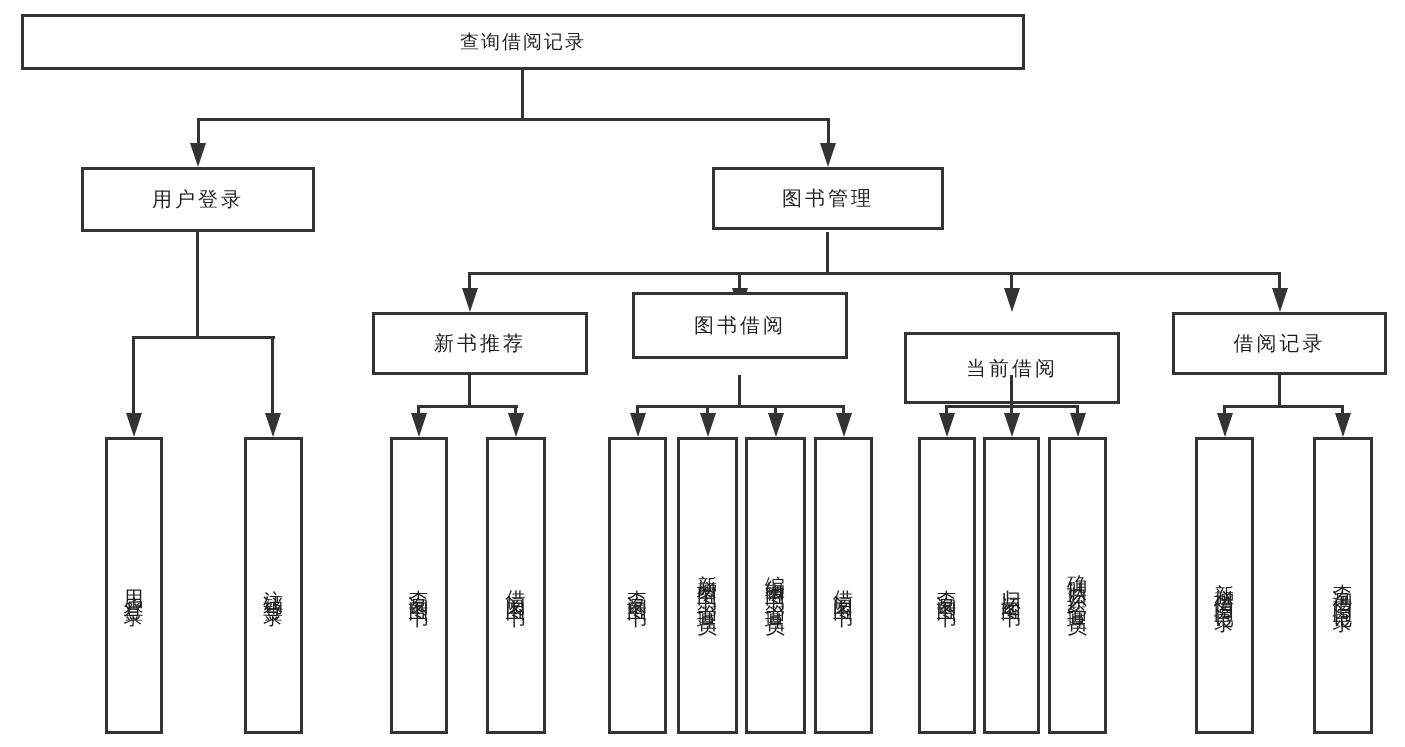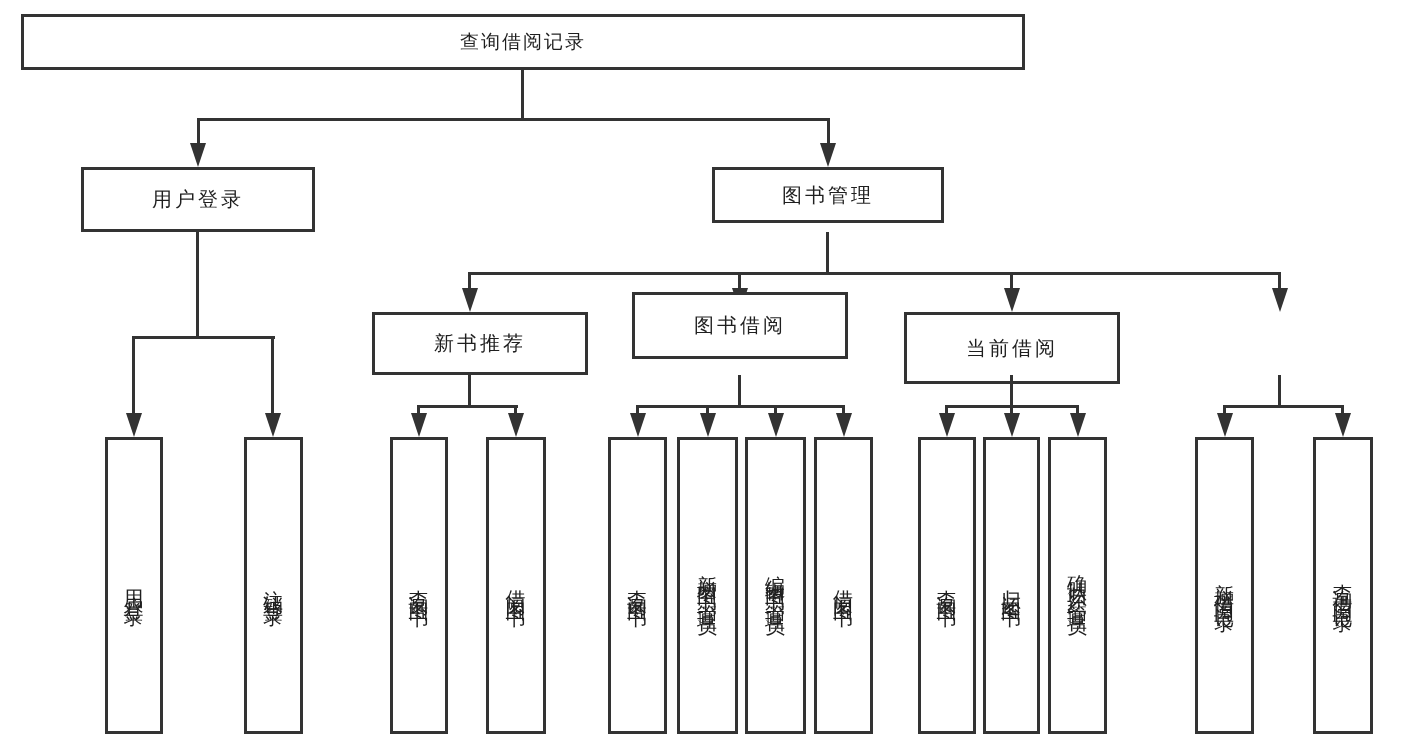--- a/index.html
+++ b/index.html
@@ -34,21 +34,21 @@
   <div class="vl" style="left:521px;top:70px;height:48px"></div>
   <div class="hl" style="left:197px;top:118px;width:633px"></div>
   <div class="vl" style="left:197px;top:121px;height:26px"></div>
   <div class="vl" style="left:827px;top:121px;height:26px"></div>
   <div class="ar" style="left:190px;top:143px"></div>
   <div class="ar" style="left:820px;top:143px"></div>
 
   <div class="box" style="left:81px;top:167px;width:234px;height:65px">
     <span class="hlabel">用户登录</span>
   </div>
-  <div class="box" style="left:712px;top:167px;width:232px;height:56px">
+  <div class="box" style="left:712px;top:167px;width:232px;height:63px">
     <span class="hlabel">图书管理</span>
   </div>
 
   <div class="vl" style="left:196px;top:232px;height:104px"></div>
   <div class="hl" style="left:132px;top:336px;width:143px"></div>
   <div class="vl" style="left:132px;top:339px;height:76px"></div>
   <div class="vl" style="left:271px;top:339px;height:76px"></div>
   <div class="ar" style="left:126px;top:413px"></div>
   <div class="ar" style="left:265px;top:413px"></div>
 
@@ -62,22 +62,25 @@
   <div class="ar" style="left:732px;top:288px"></div>
   <div class="ar" style="left:1004px;top:288px"></div>
   <div class="ar" style="left:1272px;top:288px"></div>
 
   <div class="box" style="left:372px;top:312px;width:216px;height:63px">
     <span class="hlabel">新书推荐</span>
   </div>
   <div class="box" style="left:632px;top:292px;width:216px;height:67px">
     <span class="hlabel">图书借阅</span>
   </div>
-  <div class="box" style="left:904px;top:312px;width:216px;height:72px">
+  <div class="box" style="left:904px;top:332px;width:216px;height:72px">
     <span class="hlabel">当前借阅</span>
+  </div>
+  <div class="box" style="left:1172px;top:312px;width:215px;height:63px">
+    <span class="hlabel">借阅记录</span>
   </div>
 
   <div class="vl" style="left:468px;top:375px;height:30px"></div>
   <div class="hl" style="left:417px;top:405px;width:101px"></div>
   <div class="vl" style="left:417px;top:408px;height:7px"></div>
   <div class="vl" style="left:514px;top:408px;height:7px"></div>
   <div class="ar" style="left:411px;top:413px"></div>
   <div class="ar" style="left:508px;top:413px"></div>
 
   <div class="vl" style="left:738px;top:375px;height:30px"></div>

